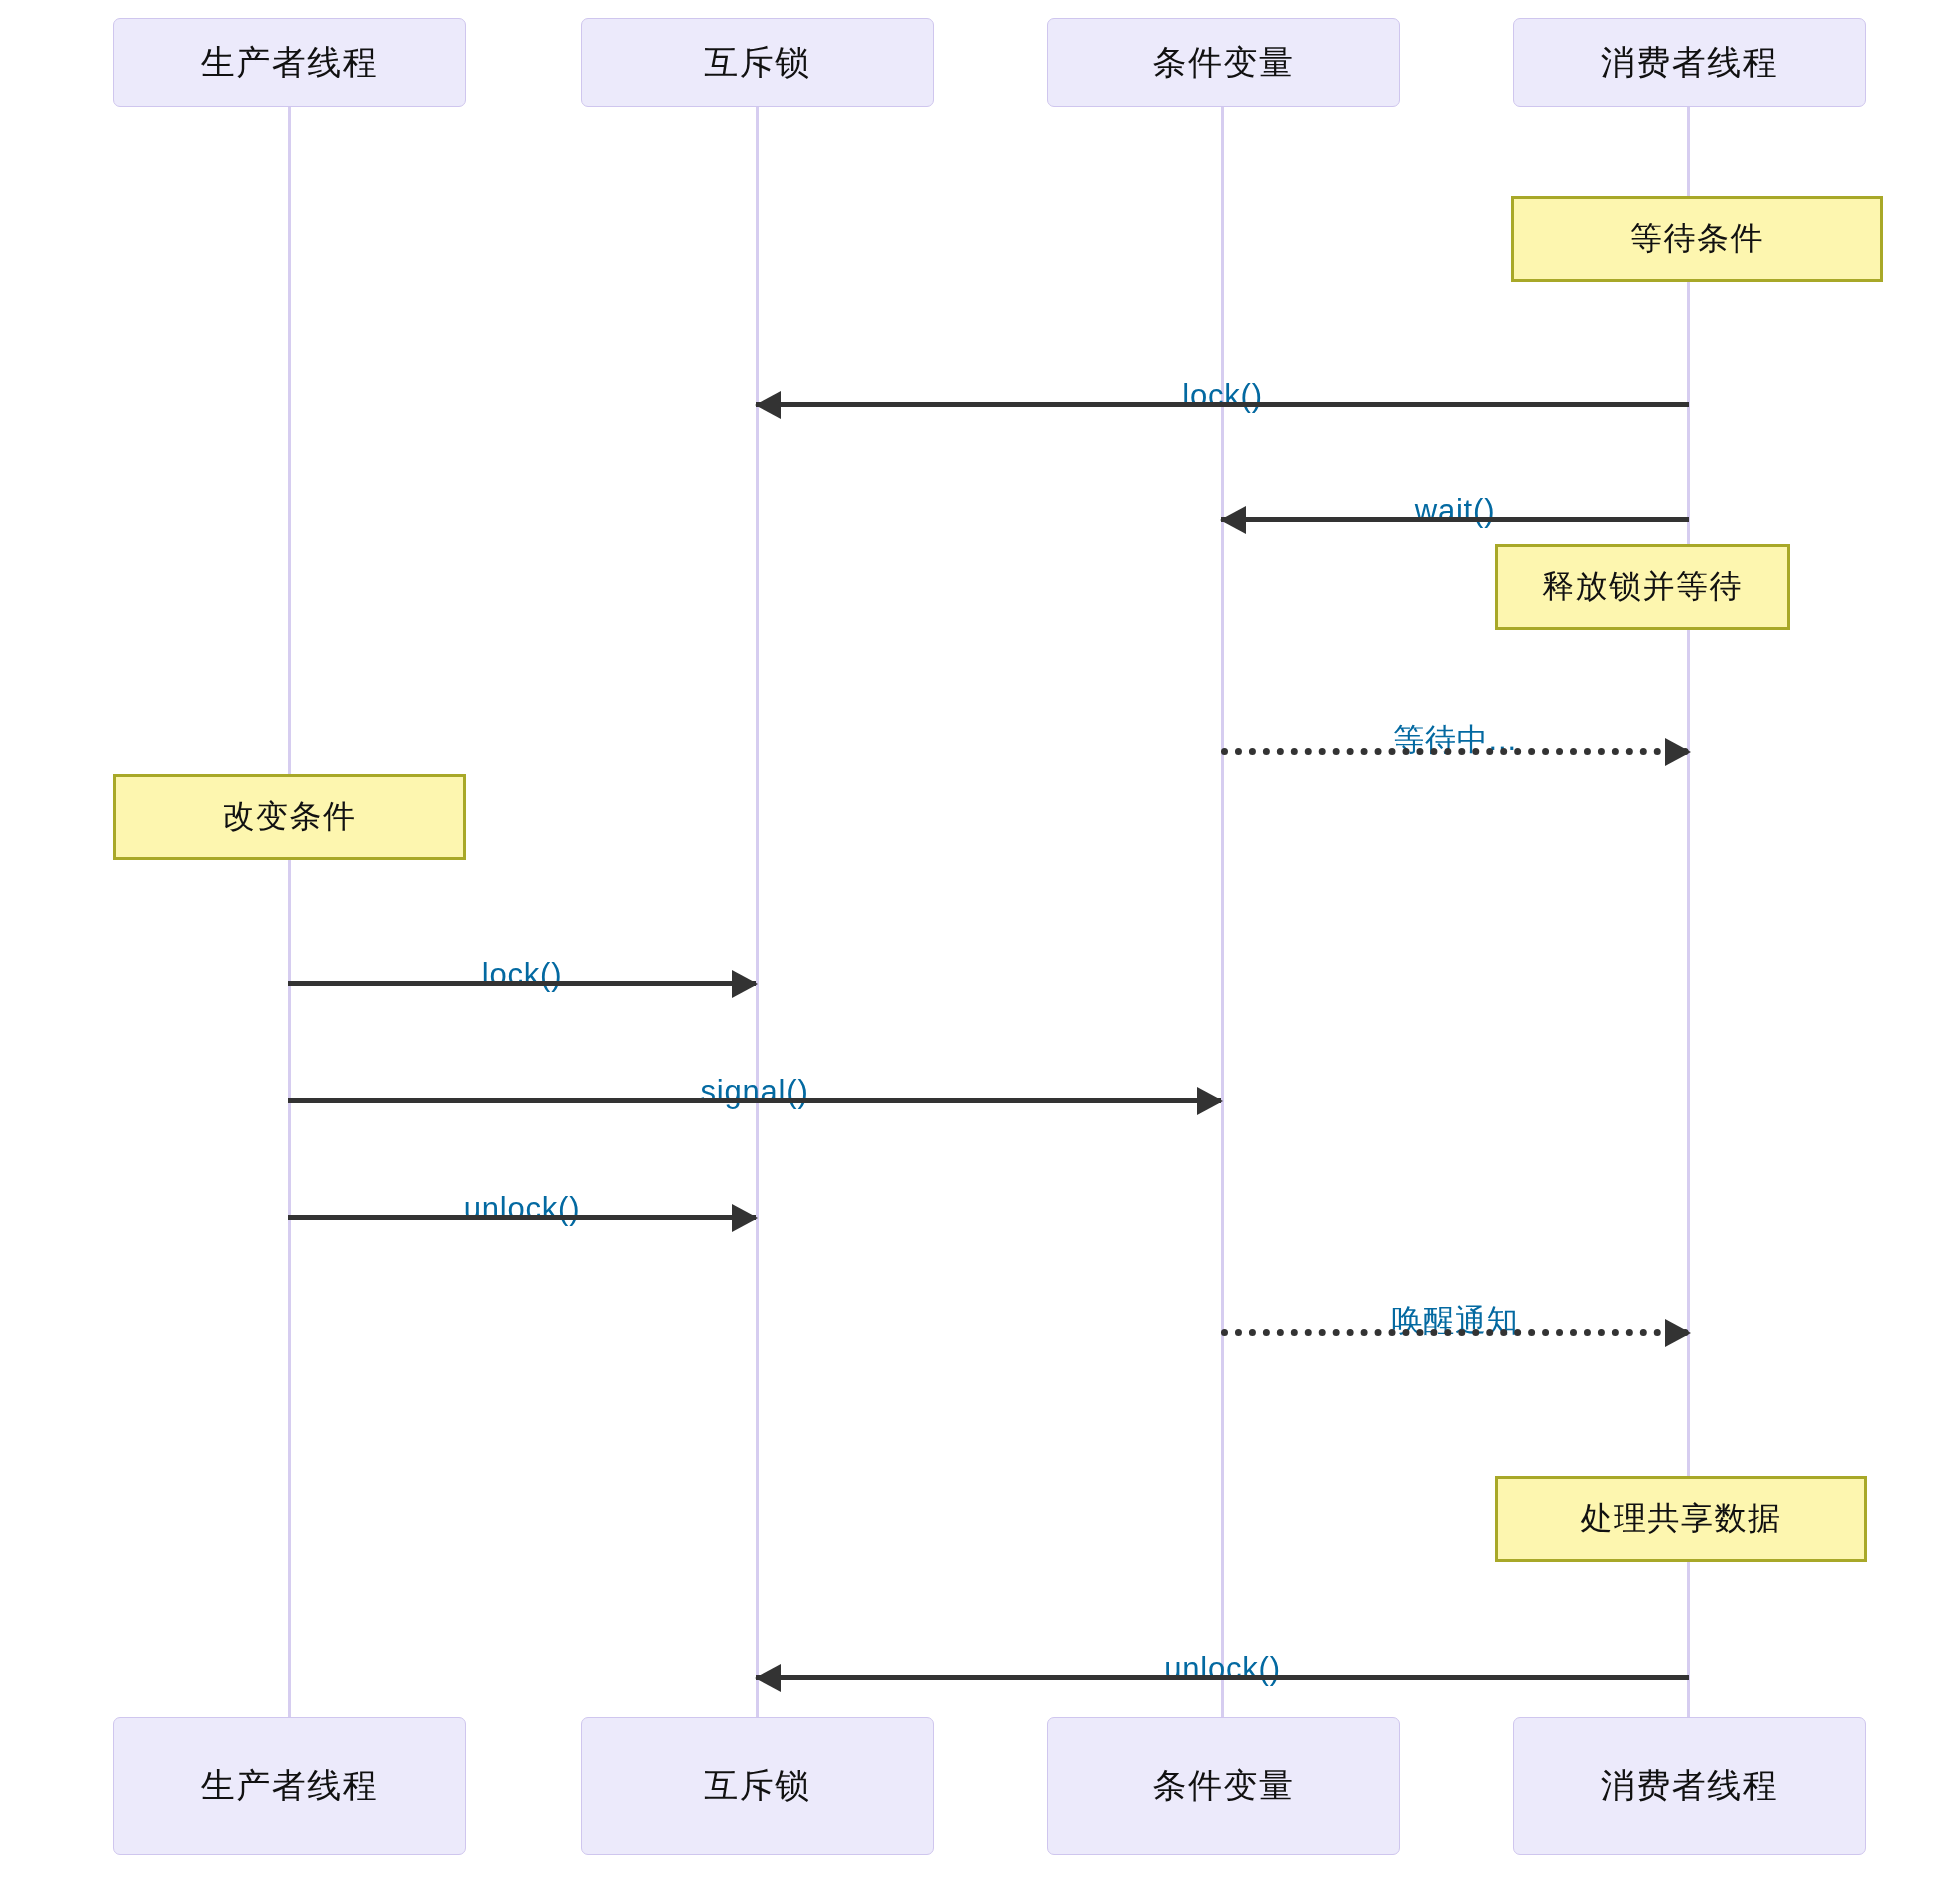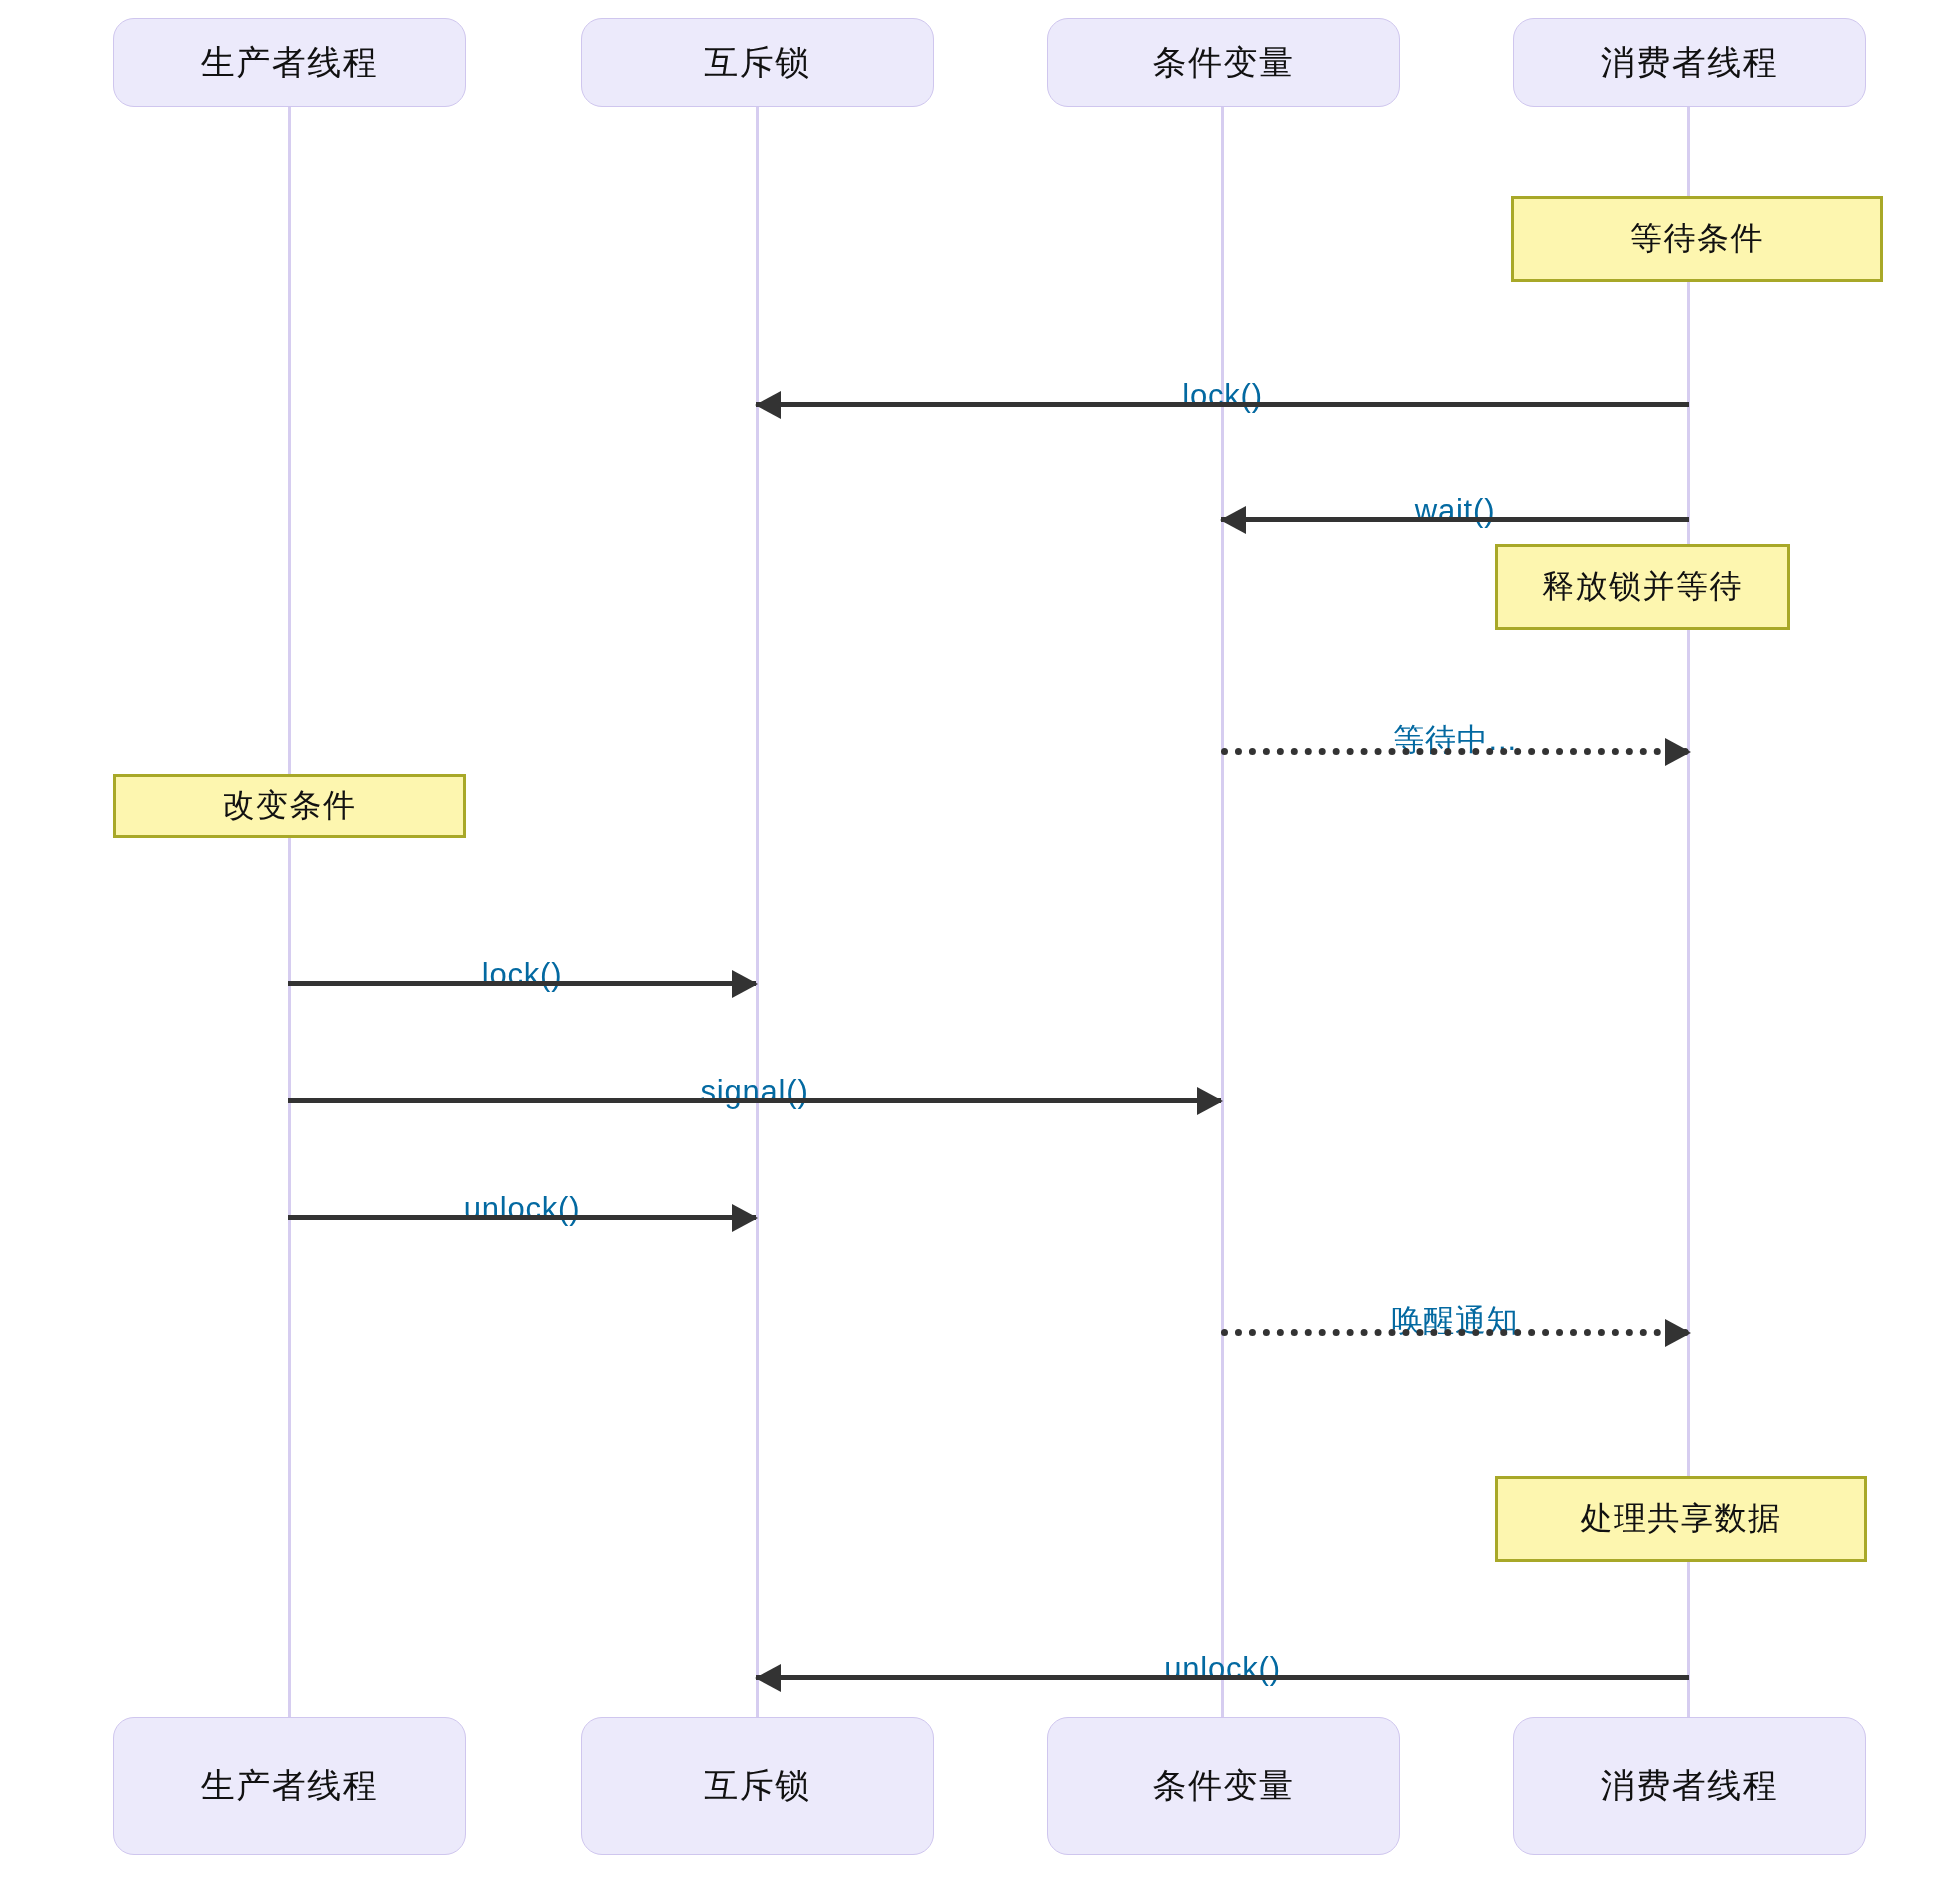--- a/index.html
+++ b/index.html
@@ -5,21 +5,21 @@
   html,body{margin:0;padding:0;background:#ffffff;}
   body{font-family:"Liberation Sans","DejaVu Sans",sans-serif;}
   #stage{position:relative;width:1955px;height:1879px;background:#ffffff;overflow:hidden;}
 
   
   .actor{
     position:absolute;
     box-sizing:border-box;
     background:#ECEAFB;
     border:1.5px solid #CFC6EE;
-    border-radius:21px;
+    border-radius:7px;
     display:flex;align-items:center;justify-content:center;
     color:#111111;
     font-size:34px;
     letter-spacing:1.5px;
     z-index:6;
   }
 
   
   .lifeline{
     position:absolute;
@@ -119,21 +119,21 @@
   <div class="actor" style="left:1513px;top:1717px;width:353px;height:138px;">
     <span>消费者线程</span>
   </div>
 
   <div class="note" style="left:1511px;top:196px;width:372px;height:86px;">
     <span>等待条件</span>
   </div>
   <div class="note" style="left:1495px;top:544px;width:295px;height:86px;">
     <span>释放锁并等待</span>
   </div>
-  <div class="note" style="left:113px;top:774px;width:353px;height:64px;">
+  <div class="note" style="left:113px;top:774px;width:353px;height:86px;">
     <span>改变条件</span>
   </div>
   <div class="note" style="left:1495px;top:1476px;width:372px;height:86px;">
     <span>处理共享数据</span>
   </div>
 
   <div class="msg left solid" style="left:756px;top:374px;width:933px;height:61px;">
     <div class="label">lock()</div>
     <div class="line"></div>
     <div class="head"></div>

